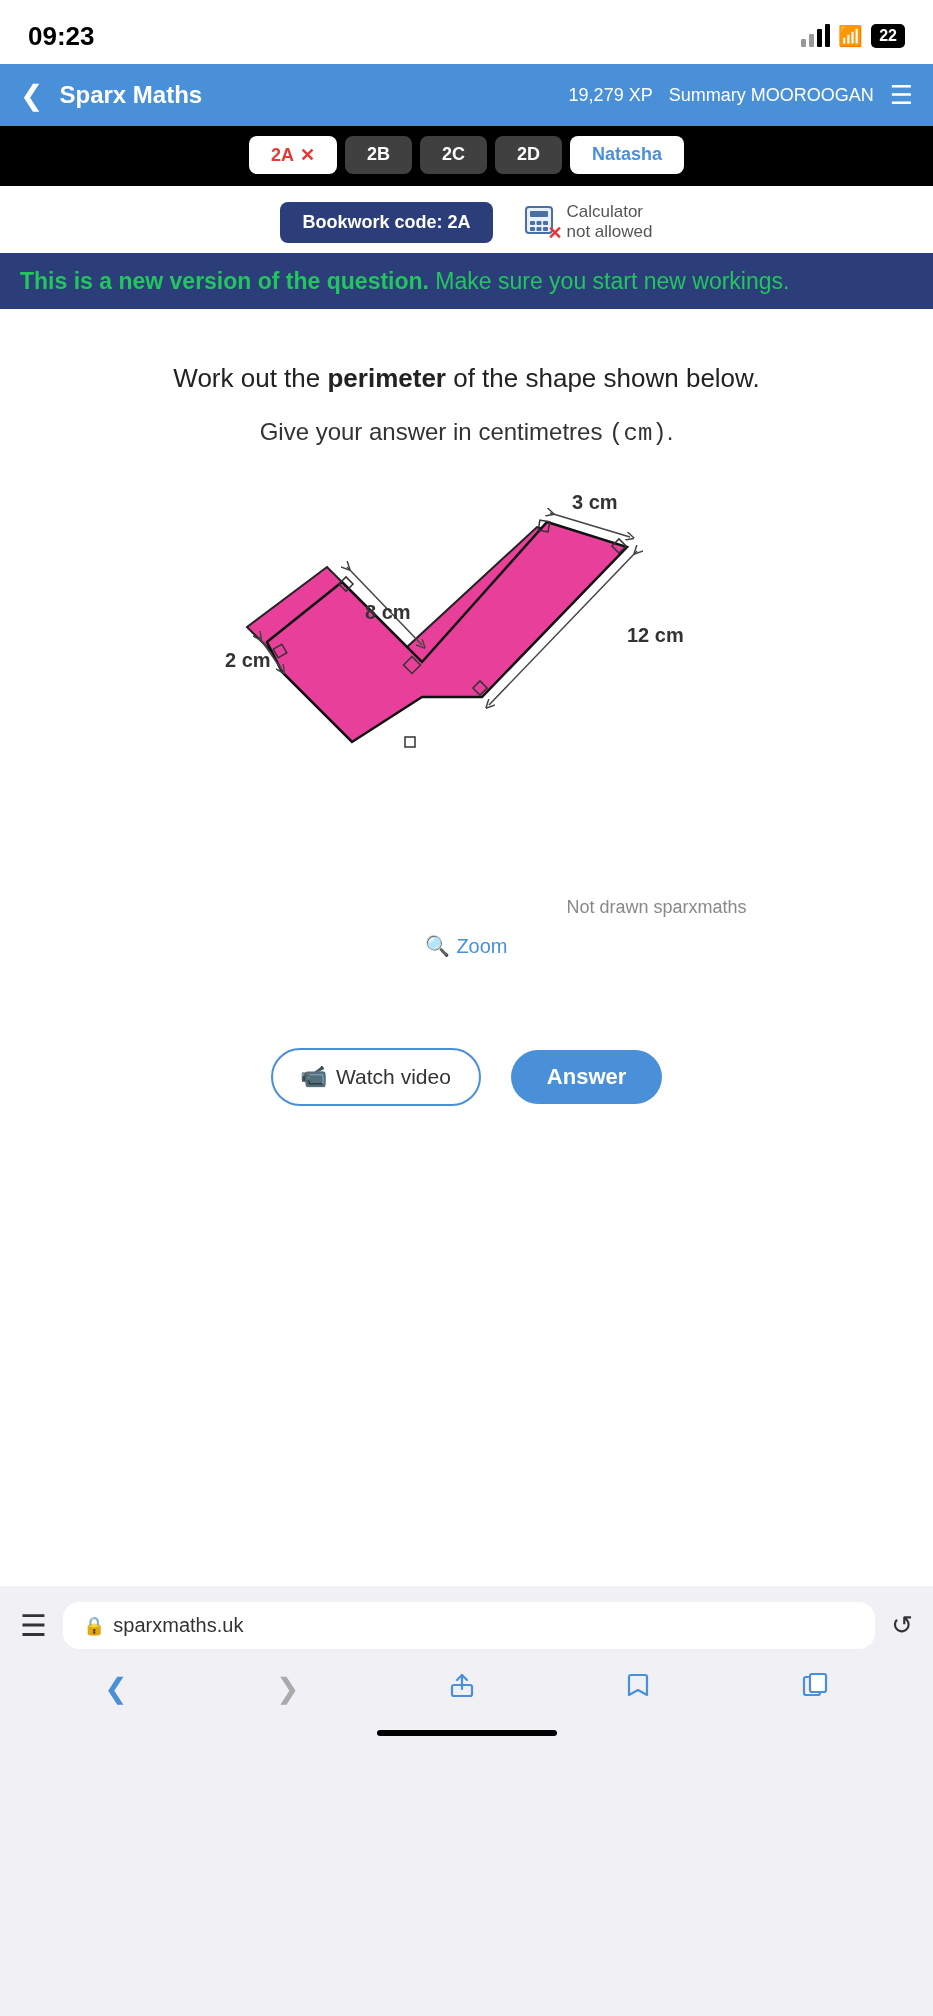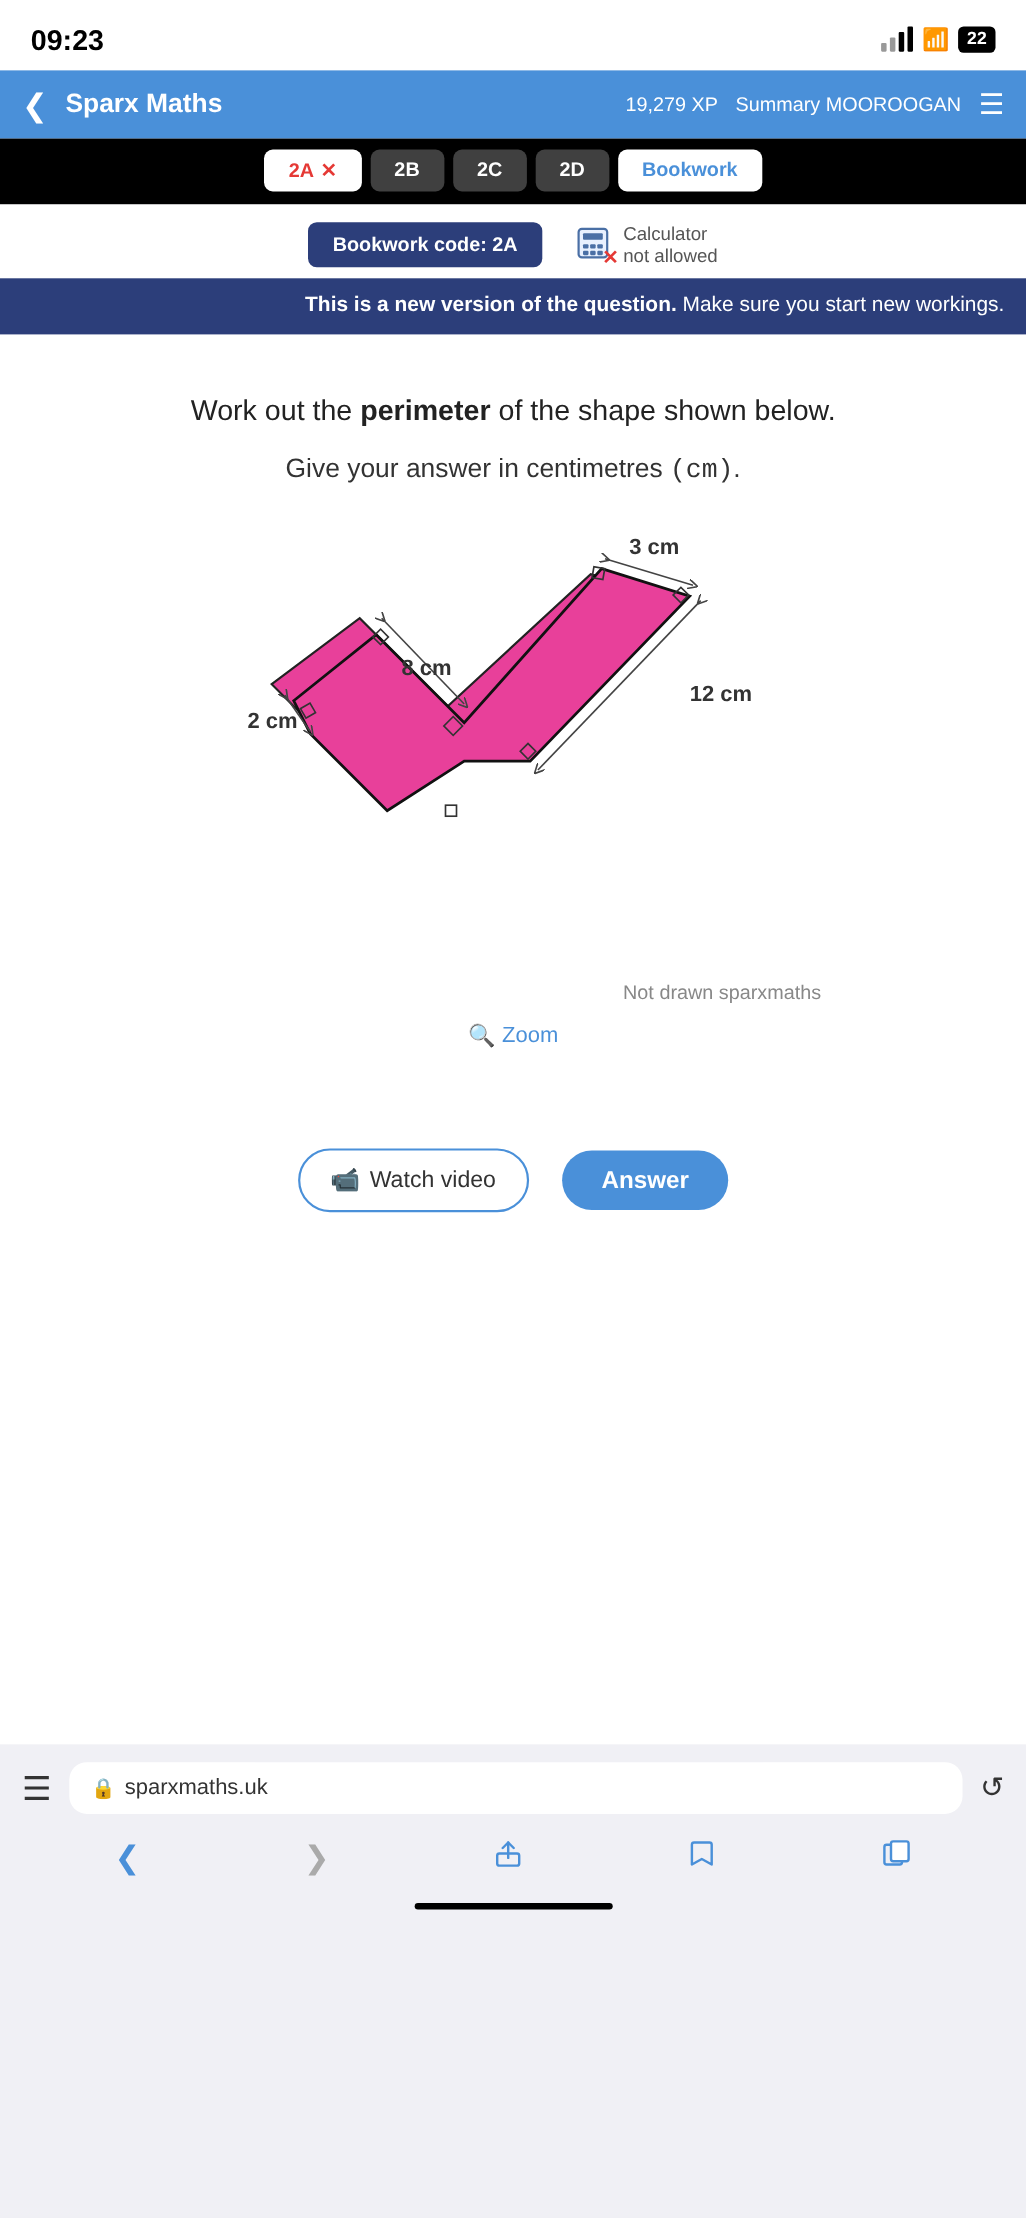--- a/index.html
+++ b/index.html
@@ -128,21 +128,21 @@
 
     
     .main-content {
       background: white;
       min-height: 1400px;
     }
 
     
     .info-row {
       display: flex;
-      align-items: center;
+      align-items: flex-start;
       justify-content: center;
       gap: 30px;
       padding: 16px 20px 10px;
       background: white;
     }
     .bookwork-code {
       background: #2c3e7a;
       color: white;
       padding: 10px 22px;
       border-radius: 8px;
@@ -171,24 +171,24 @@
       right: -4px;
       color: #e53935;
       font-size: 18px;
       font-weight: 900;
       line-height: 1;
     }
 
     
     .alert-banner {
       background: #2c3e7a;
-      color: #ffffff;
-      text-align: right;
+      color: #22c55e;
+      text-align: left;
       padding: 12px 20px;
-      font-size: 19px;
+      font-size: 23px;
       line-height: 1.4;
     }
     .alert-banner strong {
       font-weight: 700;
     }
 
     
     .question-area {
       padding: 50px 40px 30px;
       text-align: center;
@@ -374,21 +374,21 @@
   <div class="tab">
     <span>2B</span>
   </div>
   <div class="tab">
     <span>2C</span>
   </div>
   <div class="tab">
     <span>2D</span>
   </div>
   <div class="tab summary">
-    <span>Bookwork</span>
+    <span>Natasha</span>
   </div>
 </div>
 
 <div class="main-content">
 
   <div class="info-row">
     <div class="bookwork-code">Bookwork code: 2A</div>
     <div class="calculator-info">
       <div class="calc-icon-wrap">
         

